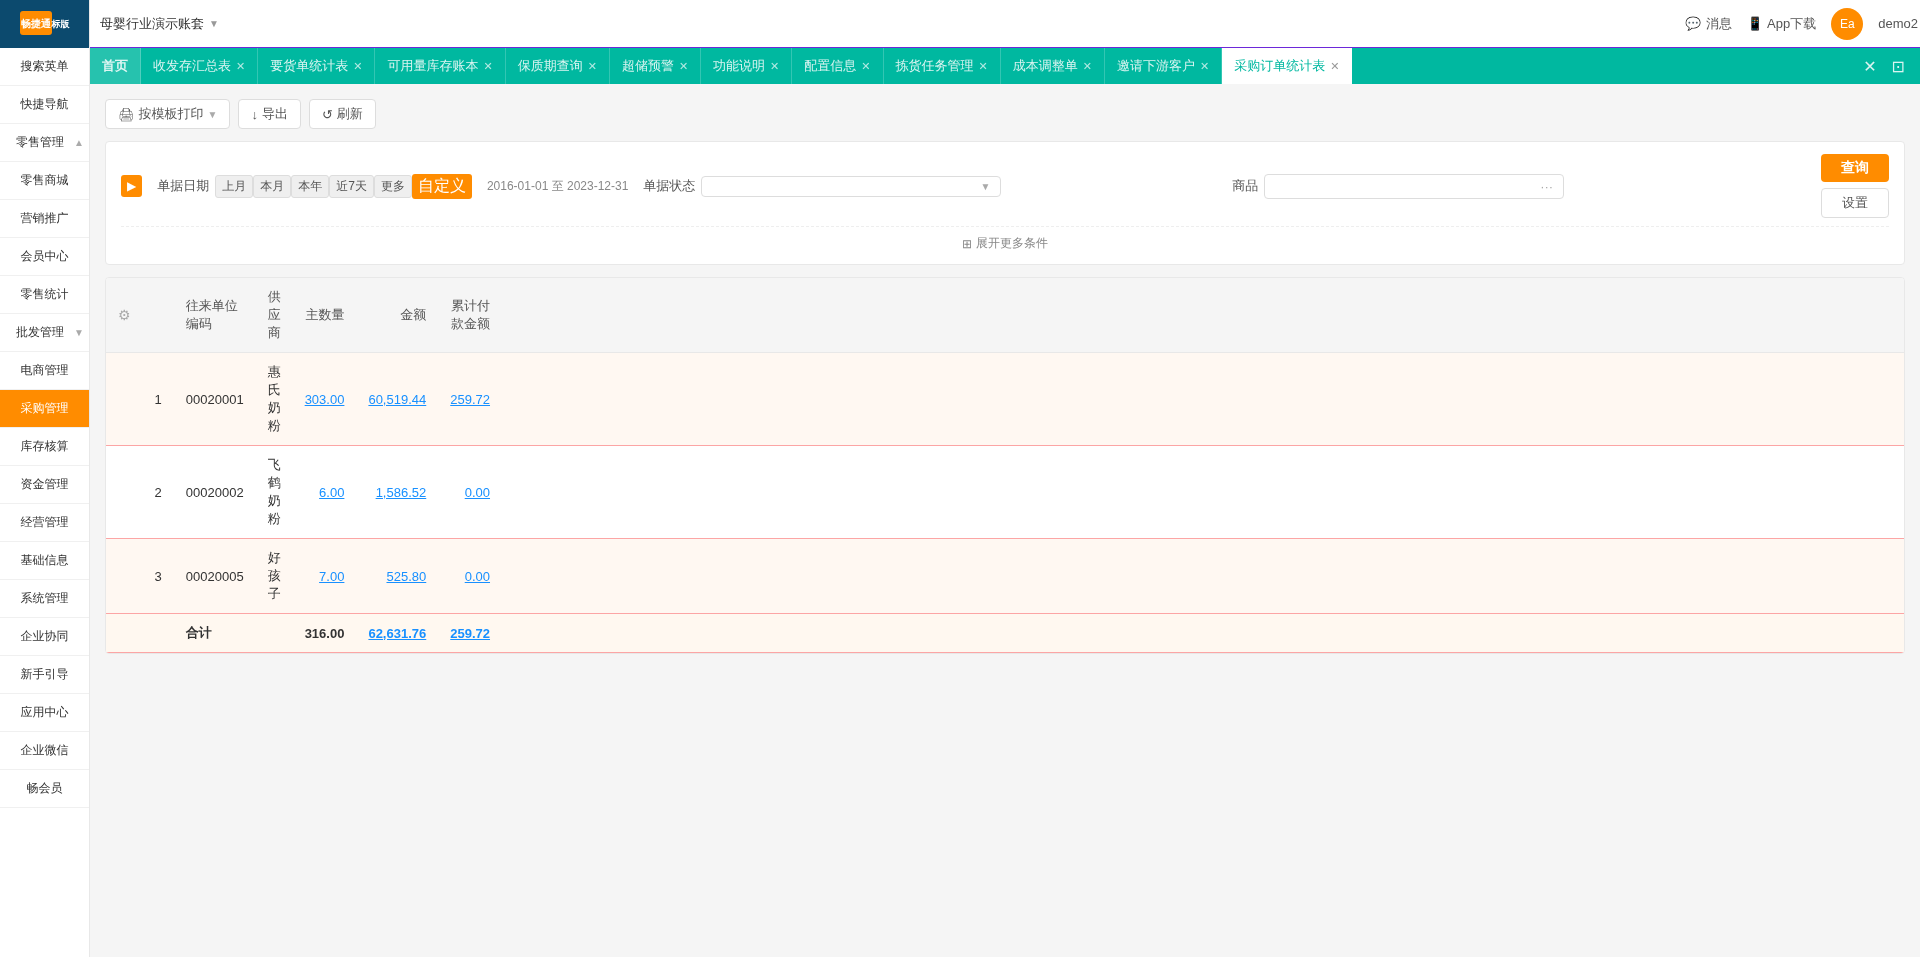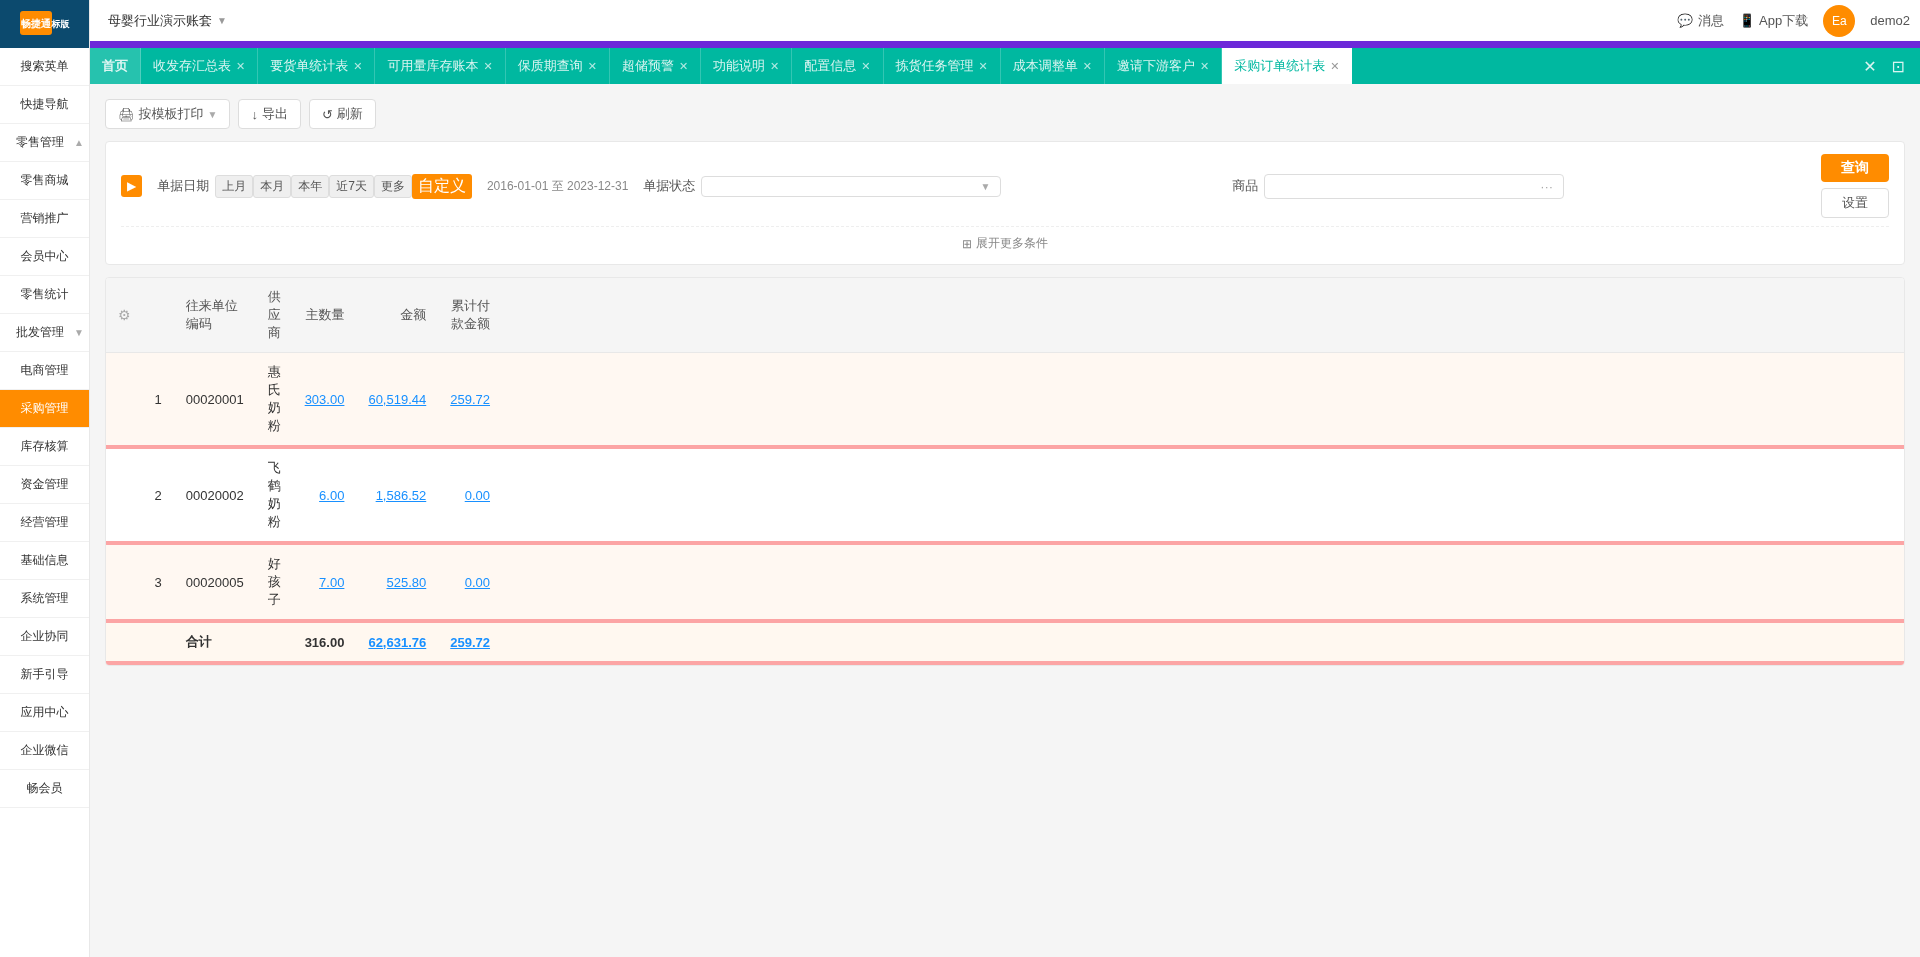--- a/index.html
+++ b/index.html
@@ -51,22 +51,22 @@
       flex-direction: column;
       overflow: hidden;
     }
 
     
     .top-header {
       background: #fff;
       height: 48px;
       display: flex;
       align-items: center;
-      padding: 0 10px;
-      border-bottom: 7px solid #6d28d9;
+      padding: 0 2px;
+      border-bottom: 1px solid #6d28d9;
       flex-shrink: 0;
     }
     .workspace-selector {
       display: flex;
       align-items: center;
       gap: 5px;
       color: #333;
       font-size: 13px;
       cursor: pointer;
       padding: 0 8px;
@@ -338,21 +338,21 @@
       padding: 10px 12px;
       text-align: left;
       font-weight: normal;
       color: #555;
       border-bottom: 1px solid #e8e8e8;
       font-size: 13px;
     }
     .data-table th.num-col { text-align: center; }
     .data-table td {
       padding: 10px 12px;
-      border-bottom: 4px solid #fca5a5;
+      border-bottom: 1px solid #fca5a5;
       font-size: 13px;
       color: #333;
     }
     .data-table td.center { text-align: center; }
     .data-table td.right { text-align: right; }
     .data-table td.link { color: #1890ff; text-decoration: underline; cursor: pointer; text-align: right; }
     .data-table tr.row-odd { background: #fff8f2; }
     .data-table tr.row-even { background: #fff; }
     .data-table tfoot tr { background: #fff8f0; }
     .data-table tfoot td { font-weight: bold; border-top: 1px solid #e8e8e8; }

